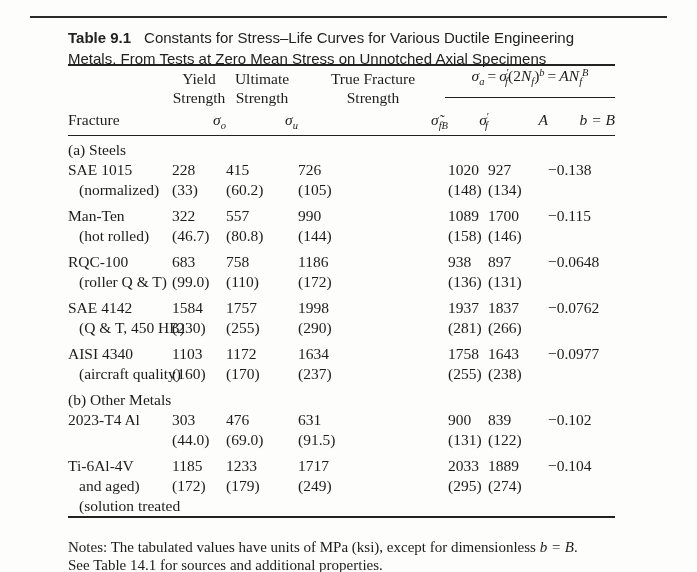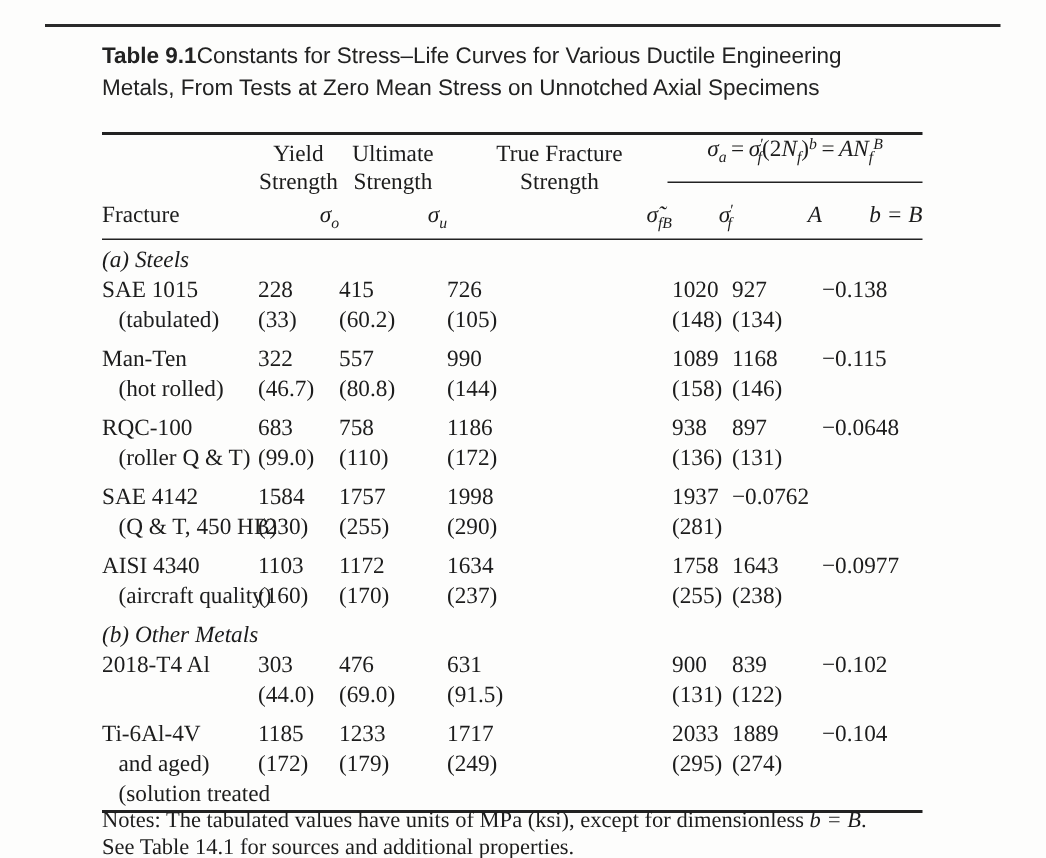--- a/index.html
+++ b/index.html
@@ -10,23 +10,23 @@
     color:#1c1c1c;
     -webkit-font-smoothing:antialiased;
   }
   .page-rule{position:absolute;left:30px;top:16px;width:637px;height:2px;background:#2a2a2a;}
   
   .caption{
     position:absolute;left:68px;top:27px;width:560px;
     font-family:"Liberation Sans","DejaVu Sans",sans-serif;
     font-size:15px;line-height:21px;color:#222;
   }
-  .cap-label{font-weight:bold;}
-  
-  .tbl{position:absolute;left:68px;top:88px;width:547px;}
+  .cap-label{font-weight:bold;margin-right:13px;}
+  
+  .tbl{position:absolute;left:68px;top:64px;width:547px;}
   .thead{position:relative;height:72px;border-top:2px solid #222;border-bottom:1.5px solid #222;box-sizing:border-box;}
   .h-top{position:absolute;top:3px;left:104px;display:grid;grid-template-columns:54px 72px 150px;}
   .h-top .hc{text-align:center;font-size:15.5px;line-height:19px;white-space:nowrap;}
   .h-formula{position:absolute;top:1px;left:377px;width:170px;text-align:center;white-space:nowrap;font-size:15.5px;}
   .h-spanrule{position:absolute;top:31px;left:377px;width:170px;height:1px;background:#222;}
   .h-bottom{
     position:absolute;bottom:6px;left:0;width:547px;
     display:grid;grid-template-columns:104px 54px 72px 150px 40px 60px 67px;
     align-items:end;font-size:15.5px;line-height:19px;
   }
@@ -35,21 +35,21 @@
   
   .math i{font-family:"Liberation Serif","DejaVu Serif",serif;}
   .math sub,.math sup{font-size:10.5px;font-style:italic;line-height:0;}
   .math sub{vertical-align:-4px;}
   .math sup{vertical-align:5px;}
   .math sub.tuck{margin-left:-4px;}
   .math .rm{font-style:normal;}
   .eq{padding:0 3px;}
   
   .tbody{padding-top:4px;border-bottom:2.5px solid #222;}
-  .grp{font-style:italic;font-size:15.5px;line-height:20px;}
+  .grp{font-size:15.5px;line-height:20px;}
   .row{
     display:grid;grid-template-columns:104px 54px 72px 150px 40px 60px 67px;
     font-size:15.5px;line-height:20px;margin-bottom:6px;
   }
   .row .mat{white-space:nowrap;}
   .row .mat .l2{padding-left:11px;}
   .row .num{text-align:left;white-space:nowrap;}
   
   .notes{position:absolute;left:68px;top:539px;width:570px;font-size:15px;line-height:17.5px;}
   .notes i{font-size:15px;}
@@ -96,21 +96,21 @@
     </div>
   </div>
 
   <div class="tbody">
 
     <div class="grp">(a) Steels</div>
 
     <div class="row">
       <div class="mat">
           <div>SAE 1015</div>
-          <div class="l2">(tabulated)</div>
+          <div class="l2">(normalized)</div>
         </div>
       <div class="num">
           <div>228</div>
           <div>(33)</div>
         </div>
       <div class="num">
           <div>415</div>
           <div>(60.2)</div>
         </div>
       <div class="num">
@@ -145,21 +145,21 @@
         </div>
       <div class="num">
           <div>990</div>
           <div>(144)</div>
         </div>
       <div class="num">
           <div>1089</div>
           <div>(158)</div>
         </div>
       <div class="num">
-          <div>1168</div>
+          <div>1700</div>
           <div>(146)</div>
         </div>
       <div class="num">
           <div>−0.115</div>
         </div>
     </div>
 
     <div class="row">
       <div class="mat">
           <div>RQC-100</div>
@@ -205,20 +205,24 @@
         </div>
       <div class="num">
           <div>1998</div>
           <div>(290)</div>
         </div>
       <div class="num">
           <div>1937</div>
           <div>(281)</div>
         </div>
       <div class="num">
+          <div>1837</div>
+          <div>(266)</div>
+        </div>
+      <div class="num">
           <div>−0.0762</div>
         </div>
     </div>
 
     <div class="row">
       <div class="mat">
           <div>AISI 4340</div>
           <div class="l2">(aircraft quality)</div>
         </div>
       <div class="num">
@@ -243,21 +247,21 @@
         </div>
       <div class="num">
           <div>−0.0977</div>
         </div>
     </div>
 
     <div class="grp">(b) Other Metals</div>
 
     <div class="row">
       <div class="mat">
-          <div>2018-T4 Al</div>
+          <div>2023-T4 Al</div>
         </div>
       <div class="num">
           <div>303</div>
           <div>(44.0)</div>
         </div>
       <div class="num">
           <div>476</div>
           <div>(69.0)</div>
         </div>
       <div class="num">

